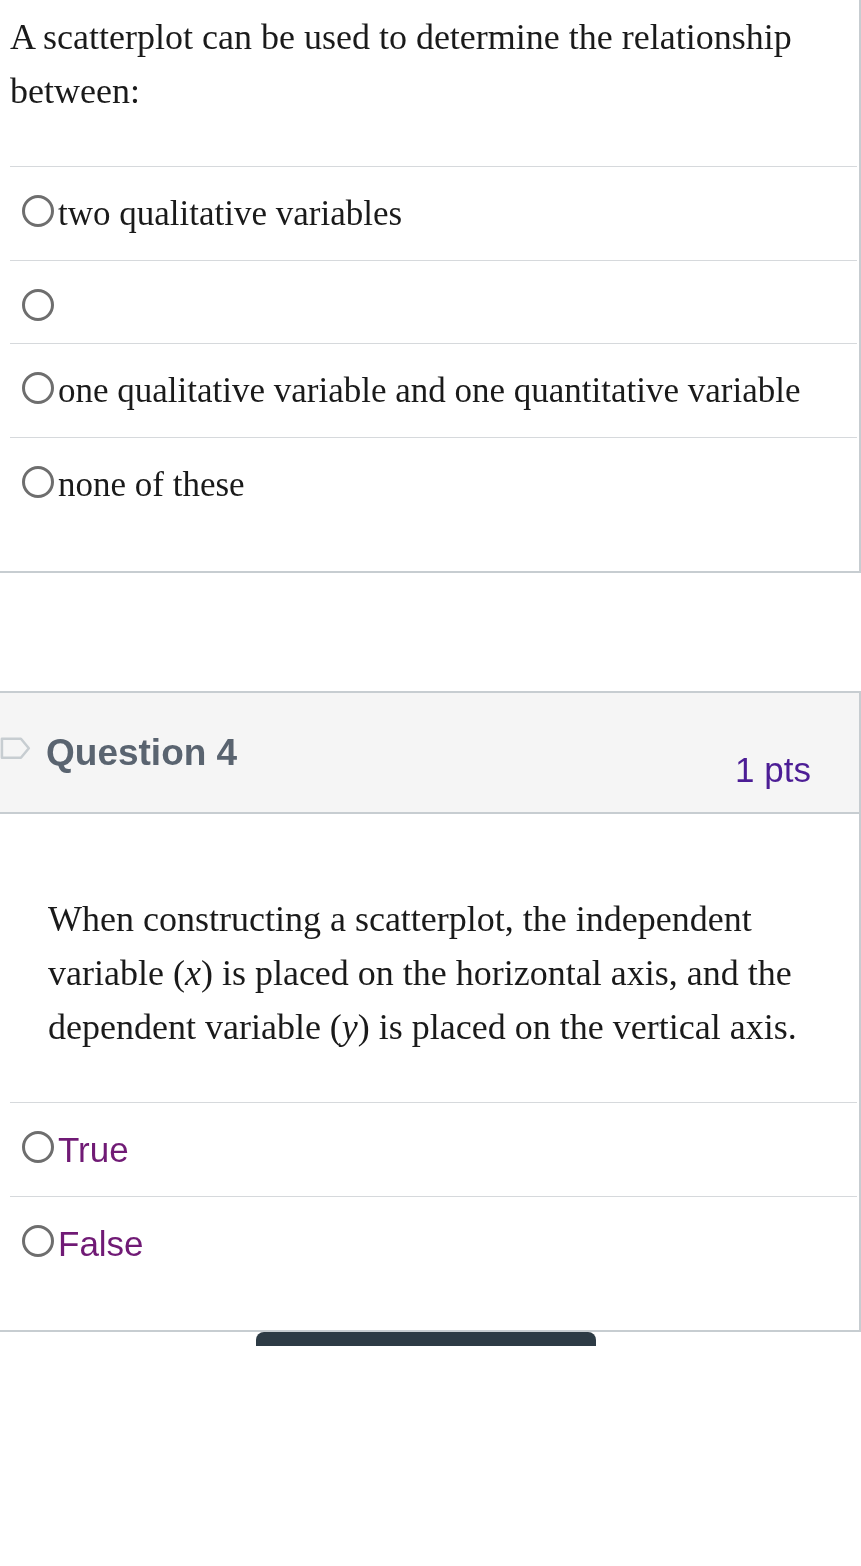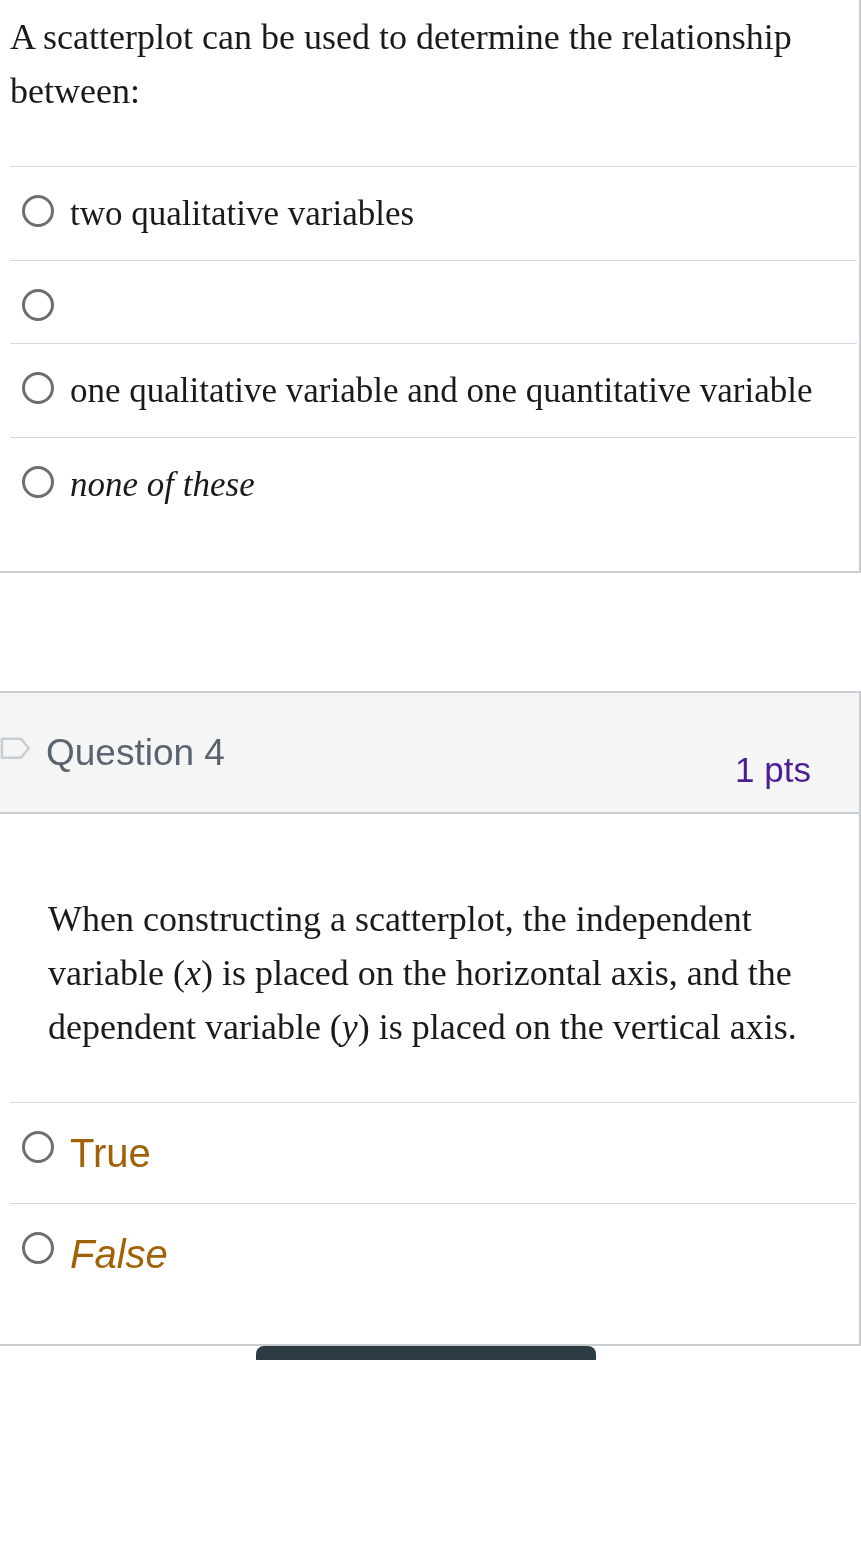--- a/index.html
+++ b/index.html
@@ -33,21 +33,21 @@
     position: absolute;
     left: -6px;
     top: 50%;
     transform: translateY(-50%);
     width: 38px;
     height: 38px;
   }
   .card-header .title {
     font-size: 37px;
     color: #5a6470;
-    font-weight: 400;
+    font-weight: 700;
   }
   .card-header .pts {
     font-size: 35px;
     color: #4c1d95;
     font-weight: 400;
     margin-top: 35px;
   }
   .card-body {
     padding: 0 2px 40px 10px;
   }
@@ -61,47 +61,46 @@
   .question-text.q4 {
     padding: 78px 0 48px 0;
     margin-left: 38px;
   }
   .options {
     border-top: 1px solid #d6d9dc;
   }
   .option {
     display: flex;
     align-items: flex-start;
-    gap: 16px;
+    gap: 4px;
     padding: 22px 4px 22px 12px;
     border-bottom: 1px solid #d6d9dc;
   }
   .option:last-child {
     border-bottom: none;
-    font-style: italic;
   }
   .radio {
     flex: 0 0 auto;
     width: 32px;
     height: 32px;
     border: 3px solid #6e6e6e;
     border-radius: 50%;
     margin-top: 6px;
     background: #fff;
   }
   .option-label {
     font-family: Georgia, 'Times New Roman', serif;
     font-size: 35px;
     line-height: 1.4;
     color: #1a1a1a;
   }
   .option-label.sans {
     font-family: "Helvetica Neue", Arial, sans-serif;
-    font-size: 40px;
-    color: #a16207;
+    font-size: 35px;
+    color: #701a75;
   }
   .italic { font-style: italic; }
   .footer-bar {
     height: 14px;
     display:flex;
     justify-content:center;
   }
   .footer-bar .stub {
     width: 340px;
     height: 14px;

